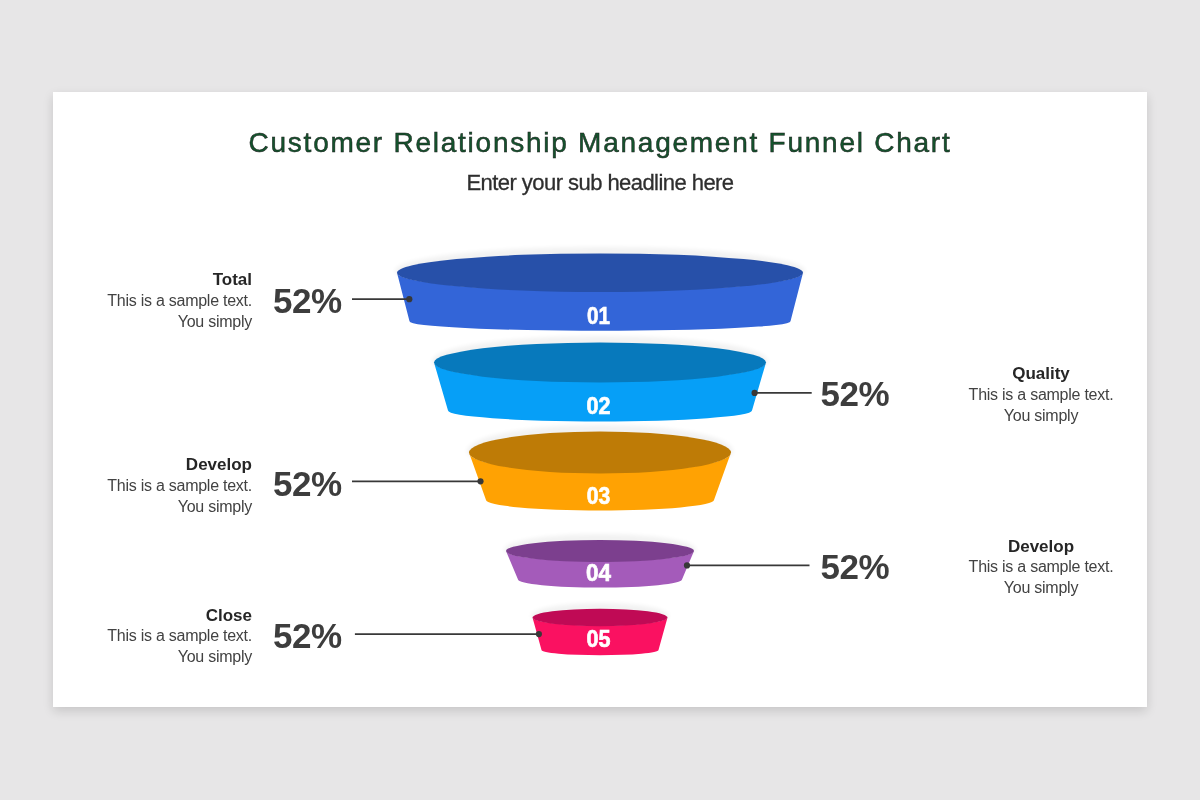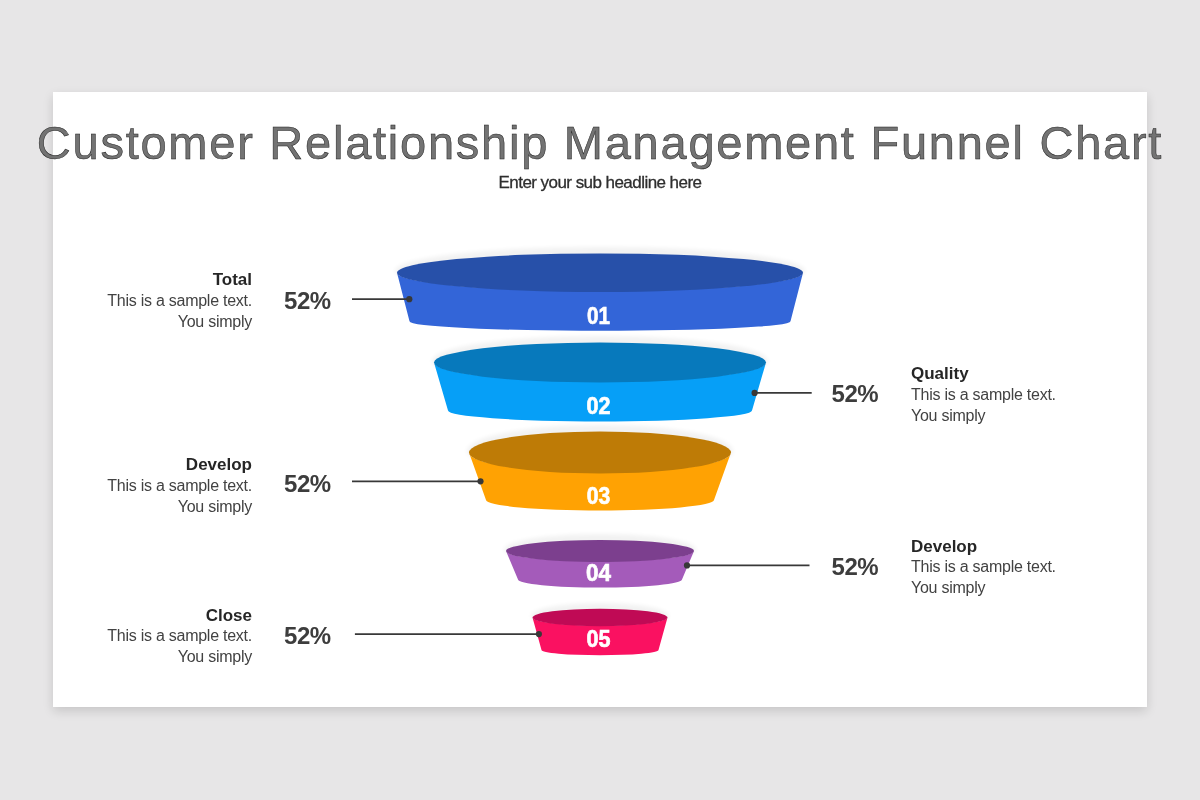--- a/index.html
+++ b/index.html
@@ -1,28 +1,28 @@
 <!DOCTYPE html>
 <html><head>
 <meta charset="utf-8">
 <style>
   html,body{margin:0;padding:0;}
   body{width:1200px;height:800px;background:#e7e6e7;position:relative;overflow:hidden;
        font-family:"Liberation Sans", sans-serif;}
   #slide{position:absolute;left:53px;top:92px;width:1094px;height:615px;background:#fff;
          box-shadow:0 4px 10px rgba(0,0,0,0.14);}
   #title{position:absolute;left:0;top:124.5px;width:1200px;text-align:center;
-         font-size:47px;letter-spacing:1.75px;color:#737373;line-height:36px;-webkit-text-stroke:0.5px #1d1d1d;}
+         font-size:28px;letter-spacing:1.75px;color:#14532d;line-height:36px;-webkit-text-stroke:0.5px #1d1d1d;}
   #subtitle{position:absolute;left:0;top:174px;width:1200px;text-align:center;
-         font-size:17px;letter-spacing:-0.55px;color:#2e2e2e;line-height:18px;-webkit-text-stroke:0.3px #2e2e2e;}
+         font-size:22px;letter-spacing:-0.55px;color:#2e2e2e;line-height:18px;-webkit-text-stroke:0.3px #2e2e2e;}
   .lblL{position:absolute;text-align:right;right:948px;width:260px;}
-  .lblR{position:absolute;text-align:left;left:911px;width:260px;}
+  .lblR{position:absolute;text-align:center;left:911px;width:260px;}
   .lbl-t{font-size:17px;font-weight:bold;color:#262626;line-height:20.7px;}
   .lbl-b{font-size:16px;color:#424242;line-height:20.7px;letter-spacing:-0.25px;}
-  .pct{position:absolute;font-size:24px;font-weight:bold;color:#3d3d3d;
+  .pct{position:absolute;font-size:35px;font-weight:bold;color:#3d3d3d;
        letter-spacing:-0.5px;line-height:35.5px;width:140px;text-align:center;}
 </style>
 </head>
 <body>
 <div id="slide"></div>
 <div id="title">Customer Relationship Management Funnel Chart</div>
 <div id="subtitle">Enter your sub headline here</div>
 
 <svg id="funnel" width="1200" height="800" viewBox="0 0 1200 800" style="position:absolute;left:0;top:0;">
   <defs>

